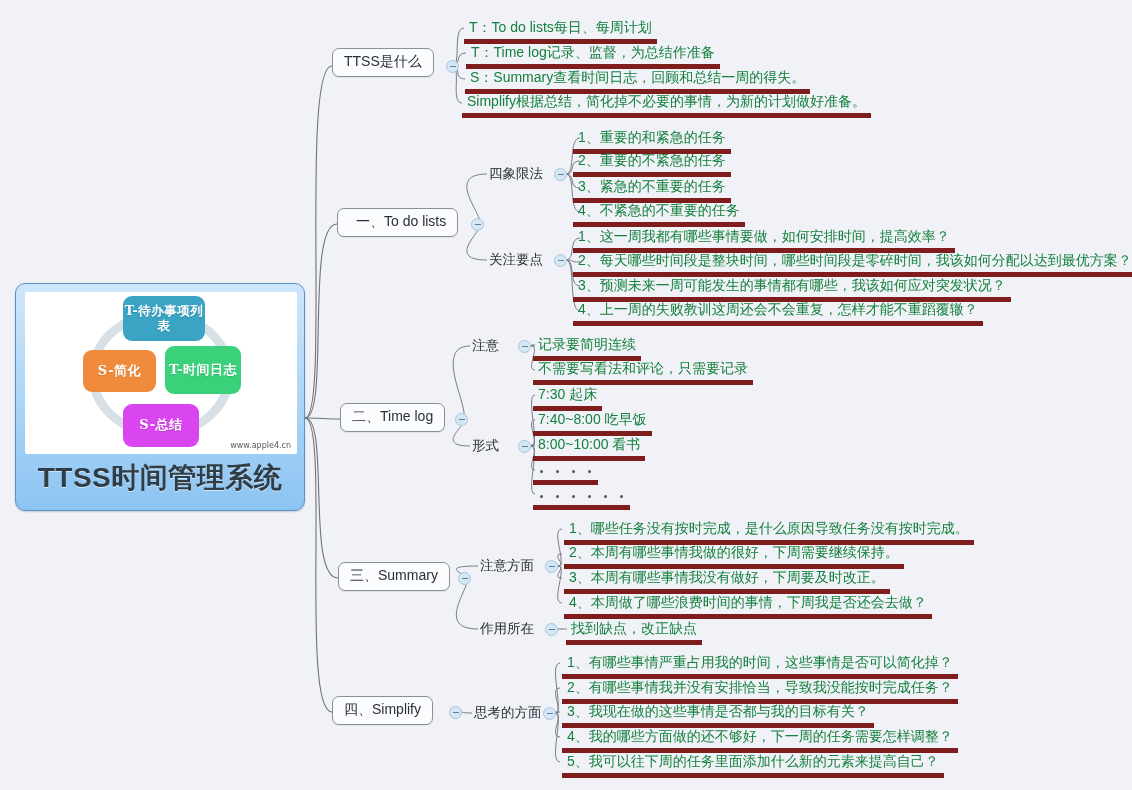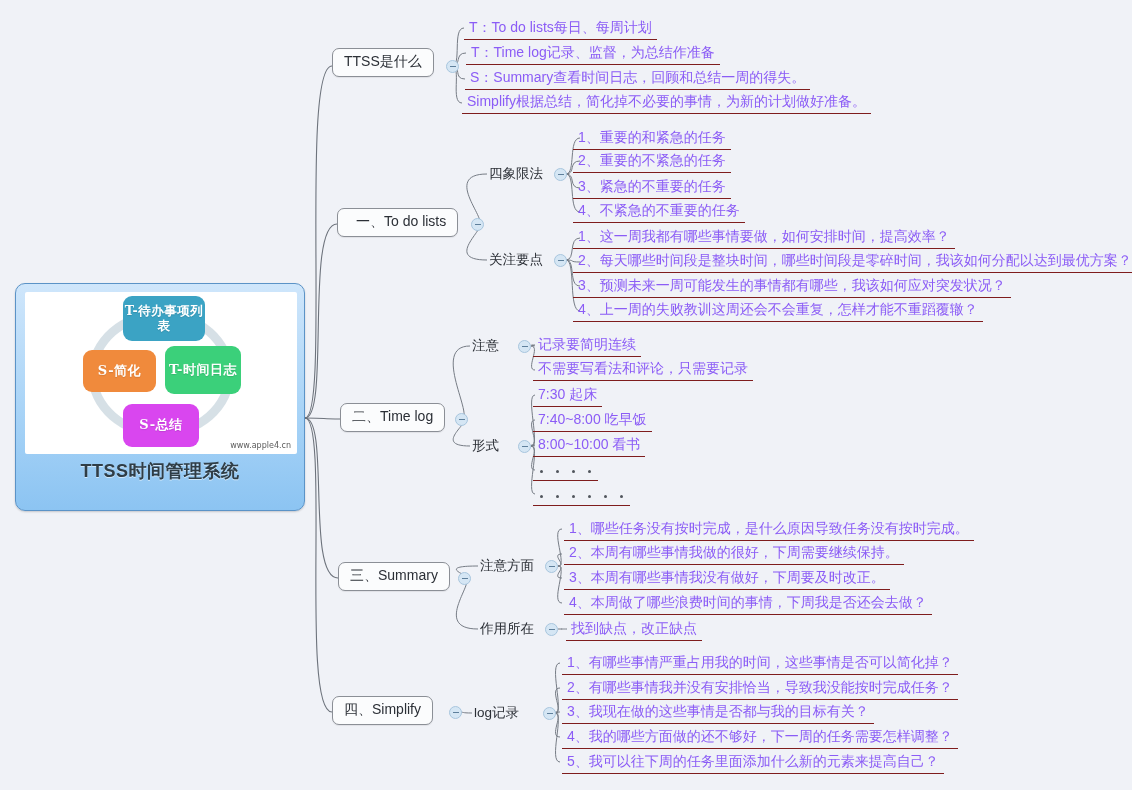--- a/index.html
+++ b/index.html
@@ -53,21 +53,21 @@
   .cbox.tlog  { left:140px;top:54px; width:76px; height:48px; background:#3bd07a; font-size:13px; }
   .cbox.sum   { left:98px; top:112px;width:76px; height:43px; background:#a3dd48; font-size:13px; }
   .watermark {
     position:absolute; right:6px; bottom:4px;
     font-size:8px; color:#5a5a5a;
     font-family:"DejaVu Sans",sans-serif;
   }
   .central-title {
     margin-top:5px;
     text-align:center;
-    font-size:18px;
+    font-size:28px;
     font-weight:bold;
     color:#2f3d46;
     letter-spacing:.5px;
     text-shadow:0 1px 0 rgba(255,255,255,.55);
   }
 
   
   .node-box {
     position:absolute;
     border:1px solid #8b8f96;
@@ -86,26 +86,26 @@
     position:absolute;
     color:#2b2f36;
     font-size:13.5px;
     white-space:nowrap;
     line-height:1.2;
   }
 
   
   .node-leaf {
     position:absolute;
-    color:#8b5cf6;
+    color:#15803d;
     font-size:14px;
     white-space:nowrap;
     line-height:1.2;
     padding:1px 5px 3px 5px;
-    border-bottom:1px solid #7f1d1d;
+    border-bottom:5px solid #7f1d1d;
   }
 
   
   .dots { display:inline-flex; gap:13px; align-items:center; padding:6px 2px 4px 2px; }
   .dots i { width:3px; height:3px; border-radius:50%; background:#50555c; display:block; }
 
   
   .toggle {
     position:absolute;
     width:13px; height:13px;
@@ -340,21 +340,21 @@
   <div class="node-leaf" style="left:566px; top:619px;">
     <span>找到缺点，改正缺点</span>
   </div>
 
   <div class="node-box" style="left:332px; top:696px;">
     <span>四、Simplify</span>
   </div>
   <div class="toggle" style="left:449px; top:706px;"></div>
 
   <div class="node-plain" style="left:474px; top:705px;">
-    <span>log记录</span>
+    <span>思考的方面</span>
   </div>
   <div class="toggle" style="left:543px; top:707px;"></div>
 
   <div class="node-leaf" style="left:562px; top:653px;">
     <span>1、有哪些事情严重占用我的时间，这些事情是否可以简化掉？</span>
   </div>
   <div class="node-leaf" style="left:562px; top:678px;">
     <span>2、有哪些事情我并没有安排恰当，导致我没能按时完成任务？</span>
   </div>
   <div class="node-leaf" style="left:562px; top:702px;">

